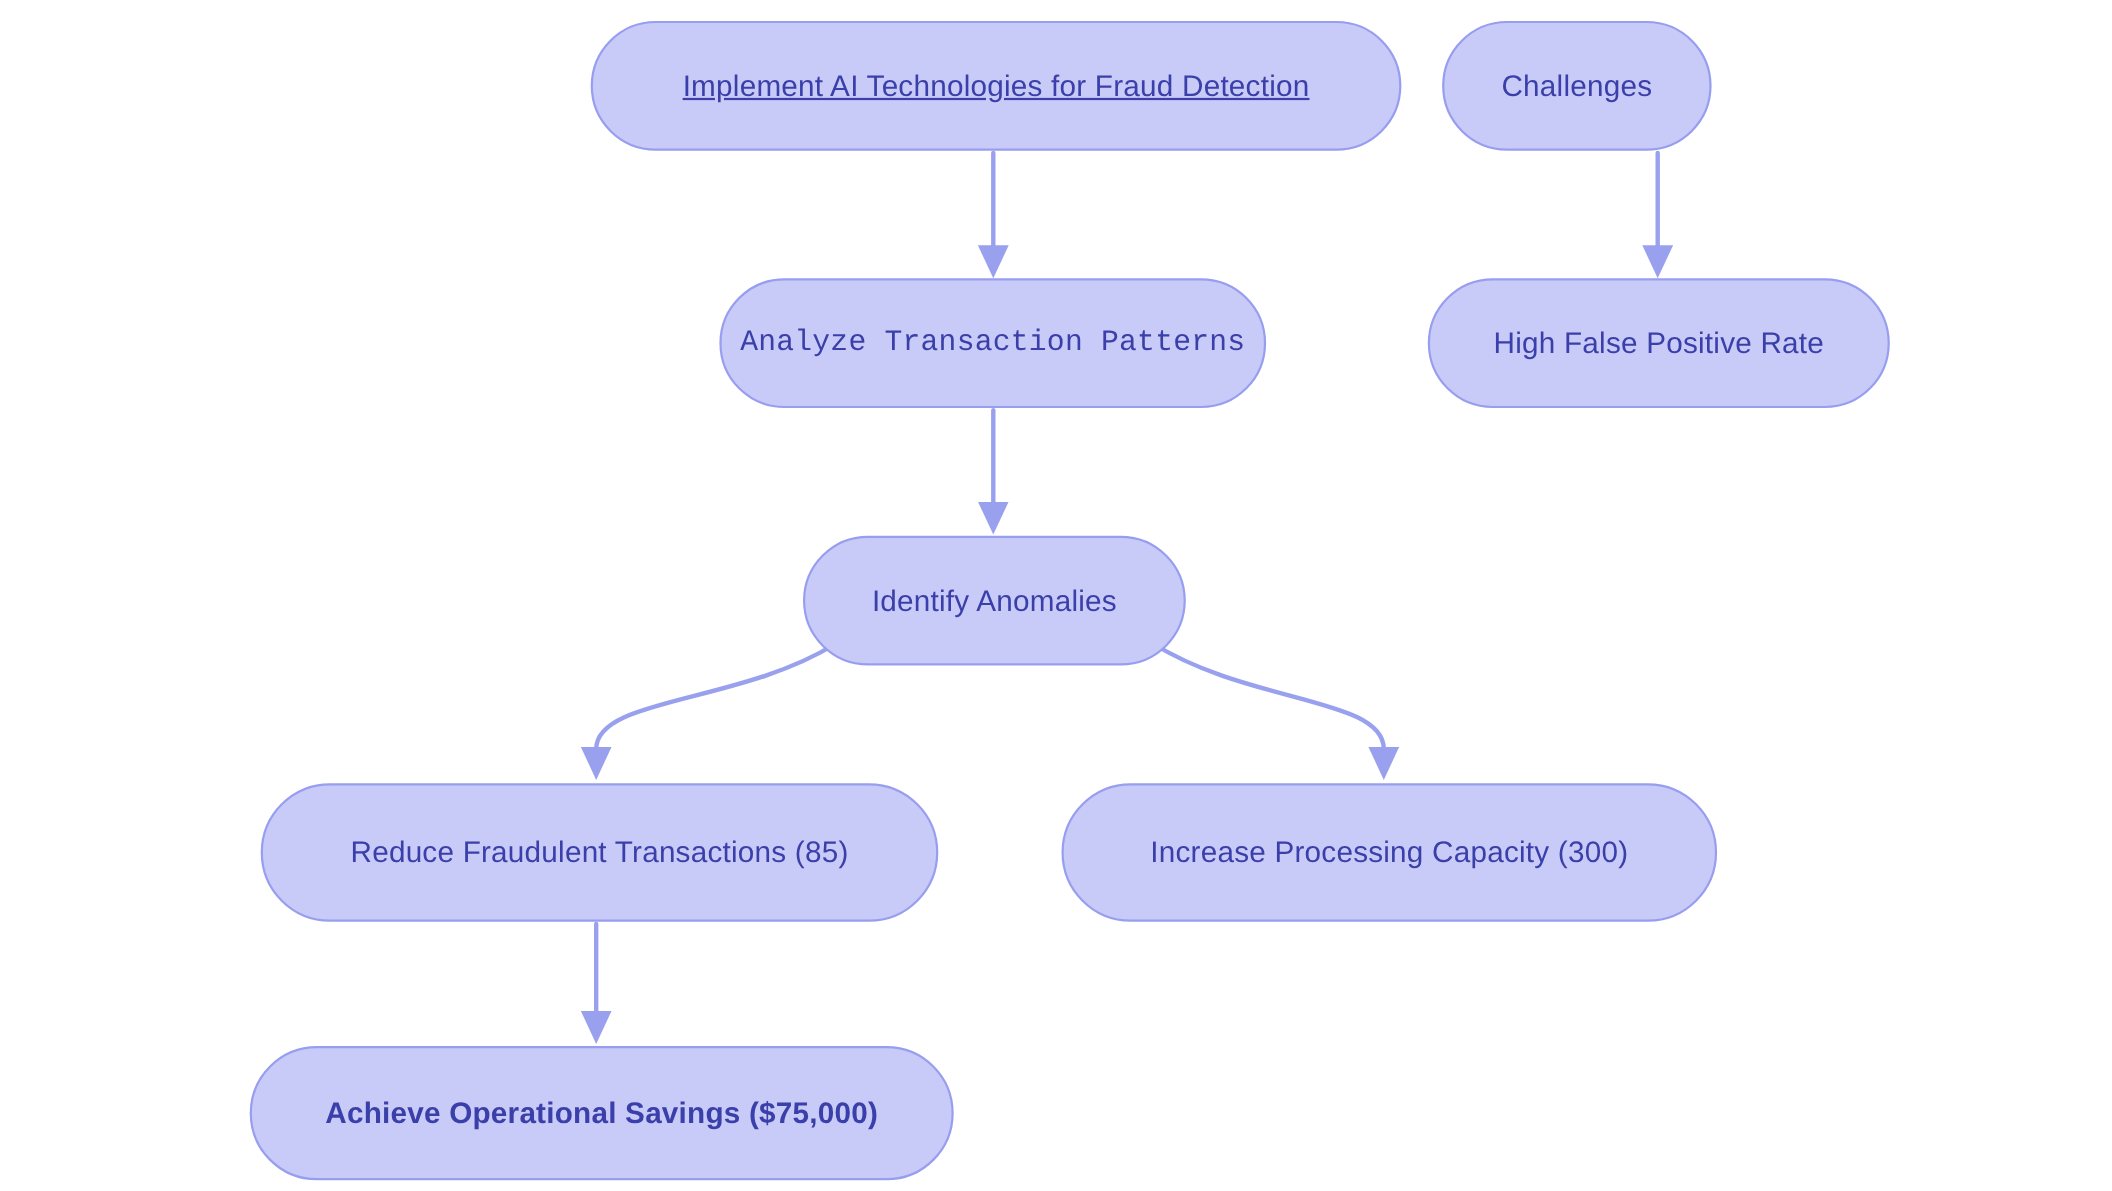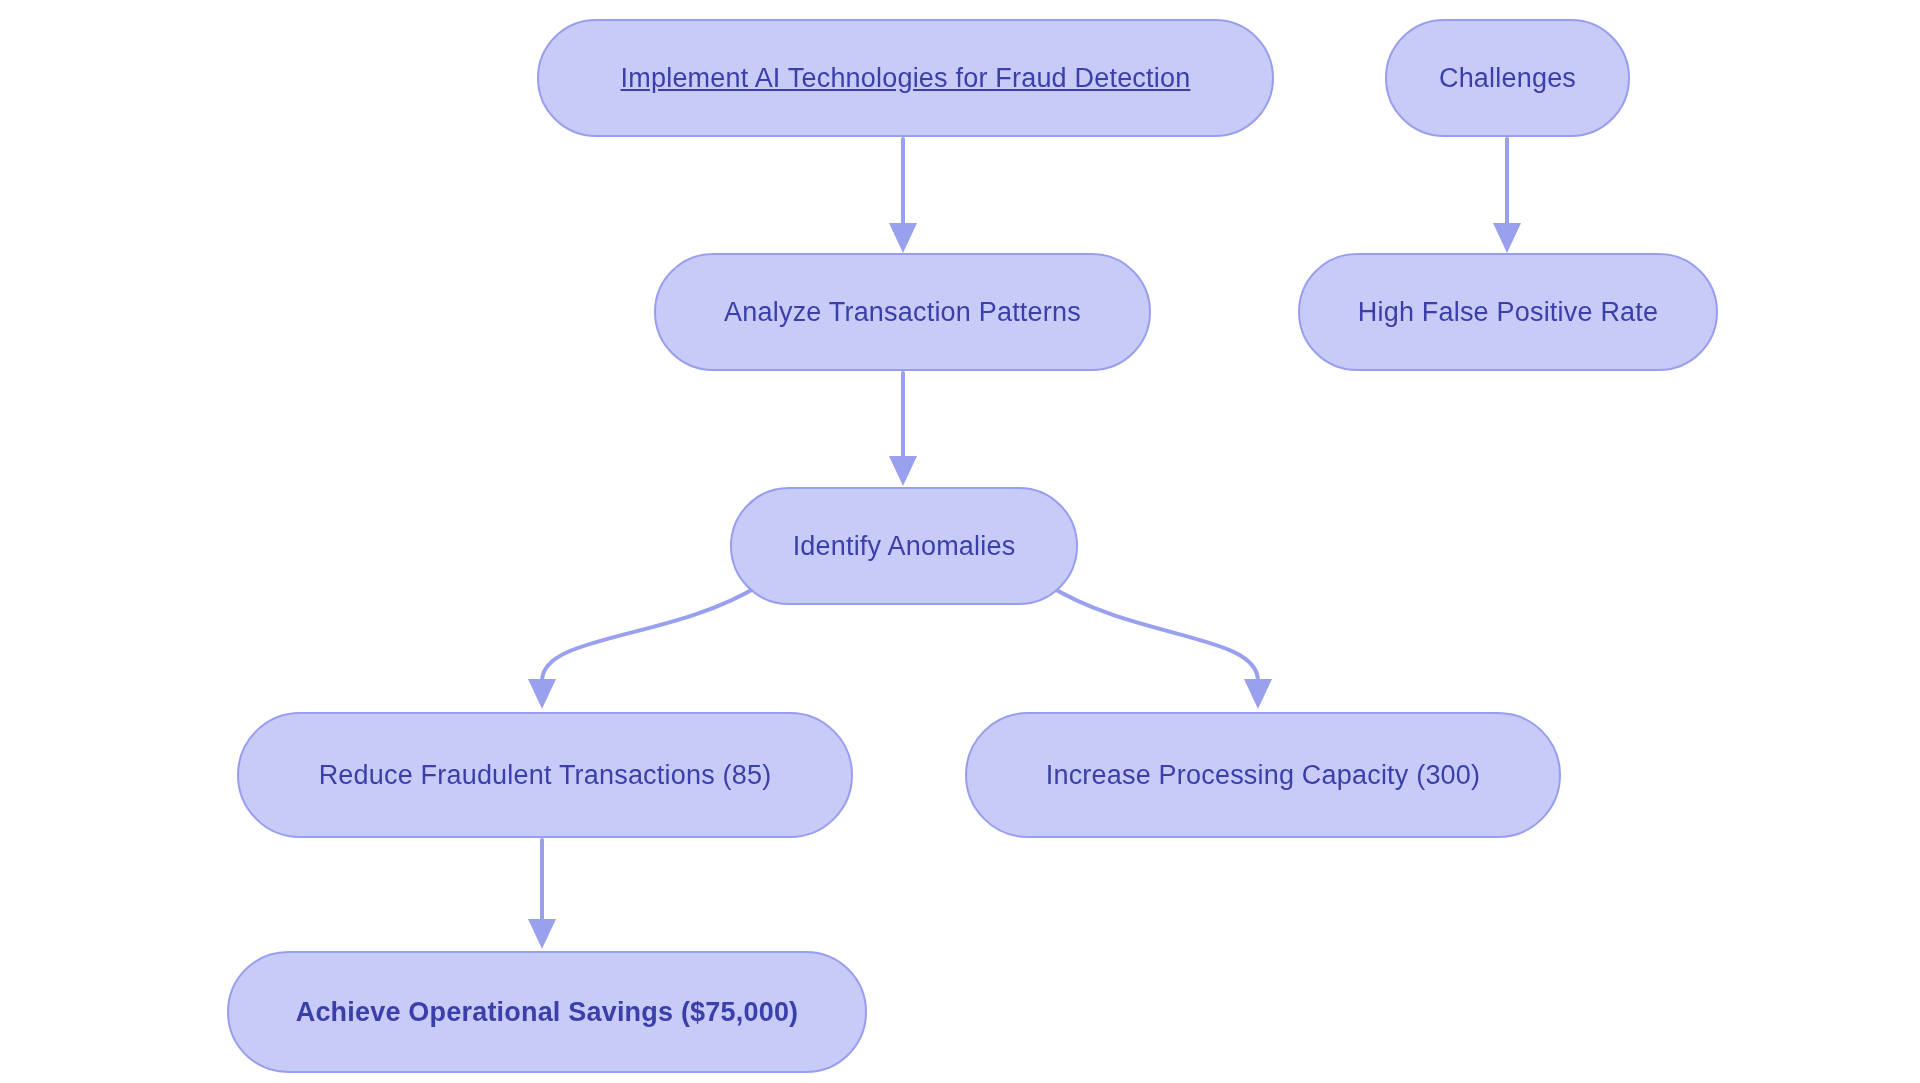--- a/index.html
+++ b/index.html
@@ -20,22 +20,22 @@
     border-radius:64px;
     box-sizing:border-box;
     color:var(--node-text,#3a3fa9);
     font-size:27px;
     letter-spacing:0.2px;
     white-space:nowrap;
     text-align:center;
   }
   
   .n0{left:537px;top:19px;width:737px;height:118px;text-decoration:underline;}
-  .n1{left:1385px;top:19px;width:245px;height:118px;}
-  .n2{left:654px;top:253px;width:497px;height:118px;}
+  .n1{left:1311px;top:19px;width:245px;height:118px;}
+  .n2{left:654px;top:253px;width:497px;height:118px;font-family:Liberation Mono, monospace;}
   .n3{left:1298px;top:253px;width:420px;height:118px;}
   .n4{left:730px;top:487px;width:348px;height:118px;}
   .n5{left:237px;top:712px;width:616px;height:126px;}
   .n6{left:965px;top:712px;width:596px;height:126px;}
   .n7{left:227px;top:951px;width:640px;height:122px;font-weight:bold;}
 </style>
 </head>
 <body>
 
 <div class="canvas">

